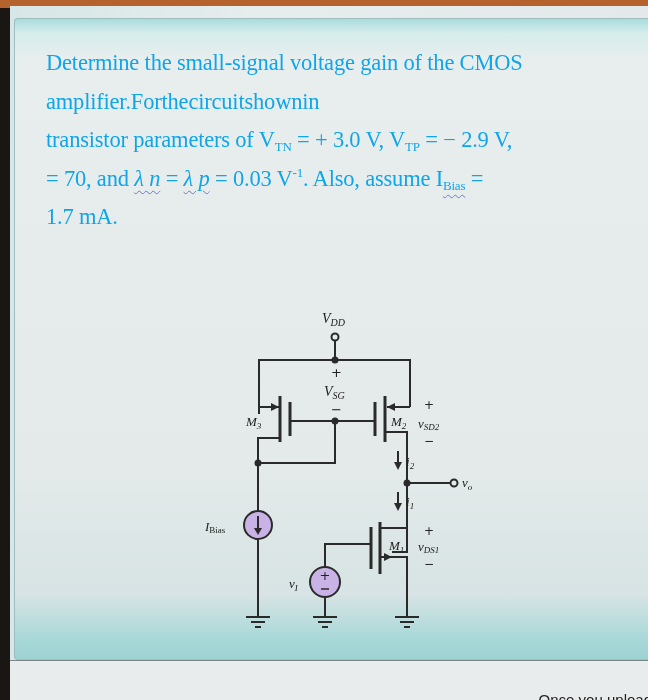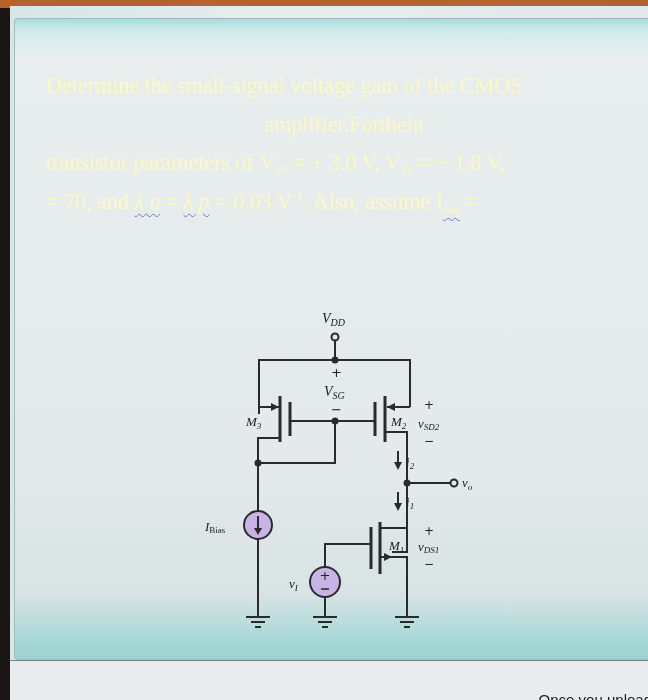--- a/index.html
+++ b/index.html
@@ -23,27 +23,26 @@
     position: absolute; left: 10px; top: 660px; width: 638px; height: 40px;
     background: #e9ecec; border-top: 1px solid #7a8686;
   }
   .bottom-text {
     position: absolute; right: -4px; top: 30px;
     font-family: "Liberation Sans", "DejaVu Sans", sans-serif;
     font-size: 15px; color: #222; white-space: nowrap;
   }
   .problem {
     position: absolute; left: 46px; top: 44px; width: 596px;
-    font-size: 22.5px; line-height: 38.5px; color: #fef9c3;
+    font-size: 22.5px; line-height: 38.5px; color: #0ea5e9;
     letter-spacing: -0.2px;
-    margin-top: 23px;
   }
   .line { display: block; white-space: nowrap; }
-  .justify { display: flex; justify-content: center; }
-  sub { font-size: 10px; vertical-align: -4px; line-height: 0; }
+  .justify { display: flex; justify-content: flex-start; }
+  sub { font-size: 13px; vertical-align: -4px; line-height: 0; }
   sup { font-size: 13px; vertical-align: 9px; line-height: 0; }
   .squig {
     text-decoration: underline wavy #6a78c8; text-decoration-thickness: 1px;
     text-underline-offset: 4px;
   }
   .lam { font-style: italic; }
   svg.circuit { position: absolute; left: 0; top: 0; }
   .ctext { font-family: "Liberation Serif", "DejaVu Serif", serif; font-style: italic; fill: #222; }
 </style>
 </head>
@@ -53,24 +52,27 @@
 <div class="screen"></div>
 
 <div class="card"></div>
 
 <div class="problem">
   <span class="line">Determine the small-signal voltage gain of the CMOS</span>
   <span class="line justify">
     <span>amplifier.</span>
     <span>For</span>
     <span>the</span>
+    <span>circuit</span>
+    <span>shown</span>
     <span>in</span>
   </span>
-  <span class="line"><span>transistor parameters of V</span><sub>TN</sub><span> = + 3.0 V, V</span><sub>TP</sub><span> = − 1.8 V,</span></span>
+  <span class="line"><span>transistor parameters of V</span><sub>TN</sub><span> = + 3.0 V, V</span><sub>TP</sub><span> = − 2.9 V,</span></span>
   <span class="line"><span>= 70, and </span><span class="squig lam">λ n</span><span> = </span><span class="squig lam">λ p</span><span> = 0.03 V</span><sup>-1</sup><span>. Also, assume I</span><sub class="squig">Bias</sub><span> =</span></span>
+  <span class="line">1.7 mA.</span>
 </div>
 
 <svg class="circuit" width="648" height="700" viewBox="0 0 648 700">
   <g stroke="#2a2a2a" stroke-width="2" fill="none">
 
     <circle cx="335" cy="337" r="3.5"></circle>
     <line x1="335" y1="341" x2="335" y2="360"></line>
 
     <polyline points="259,414 259,360 410,360 410,407"></polyline>
 

